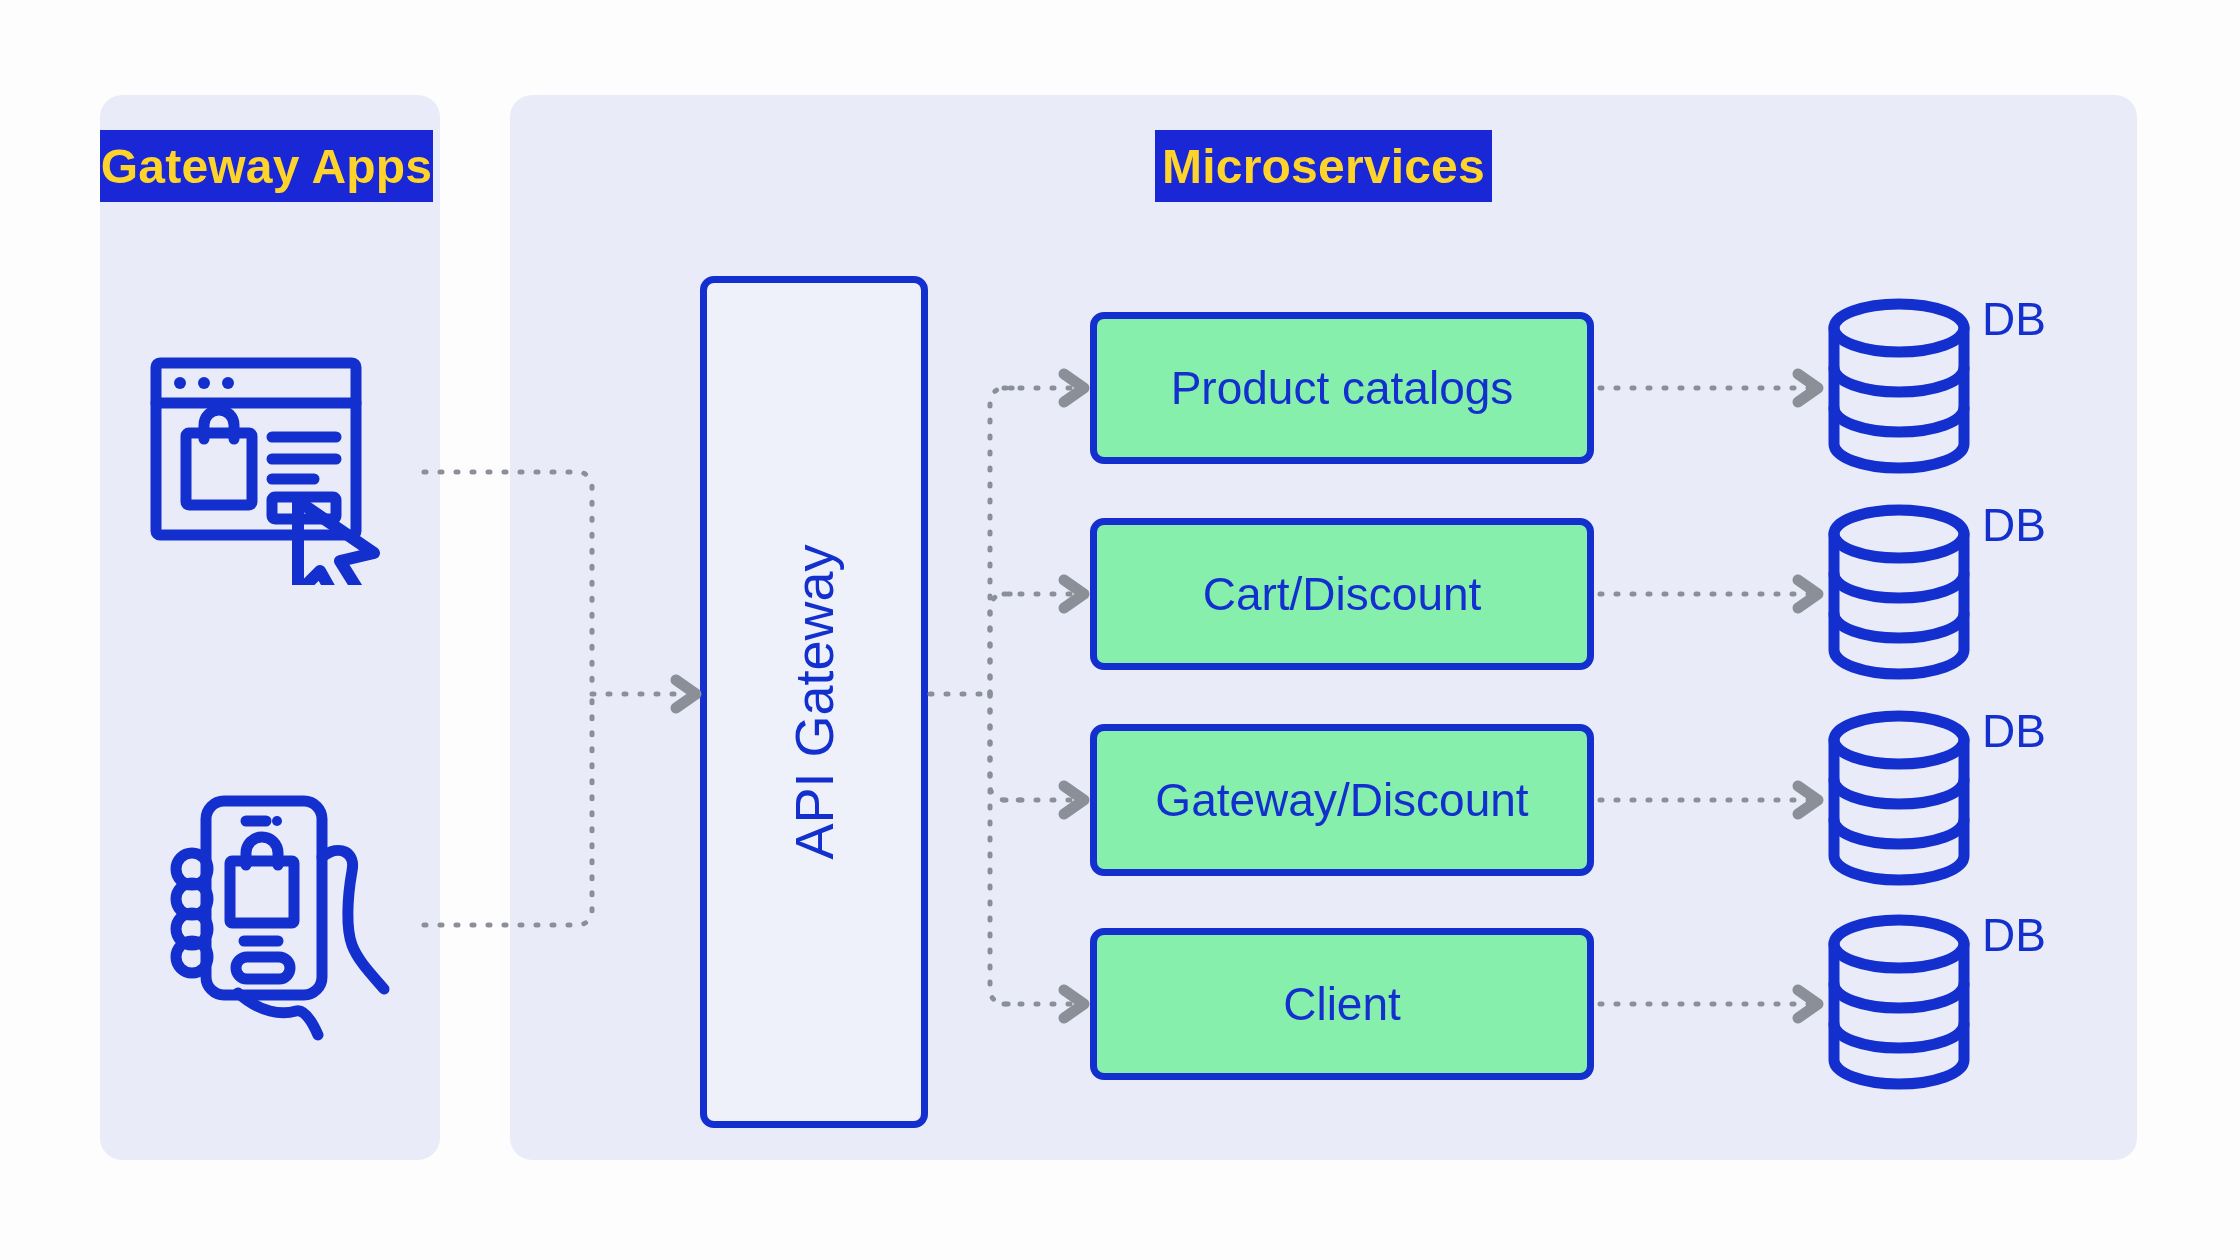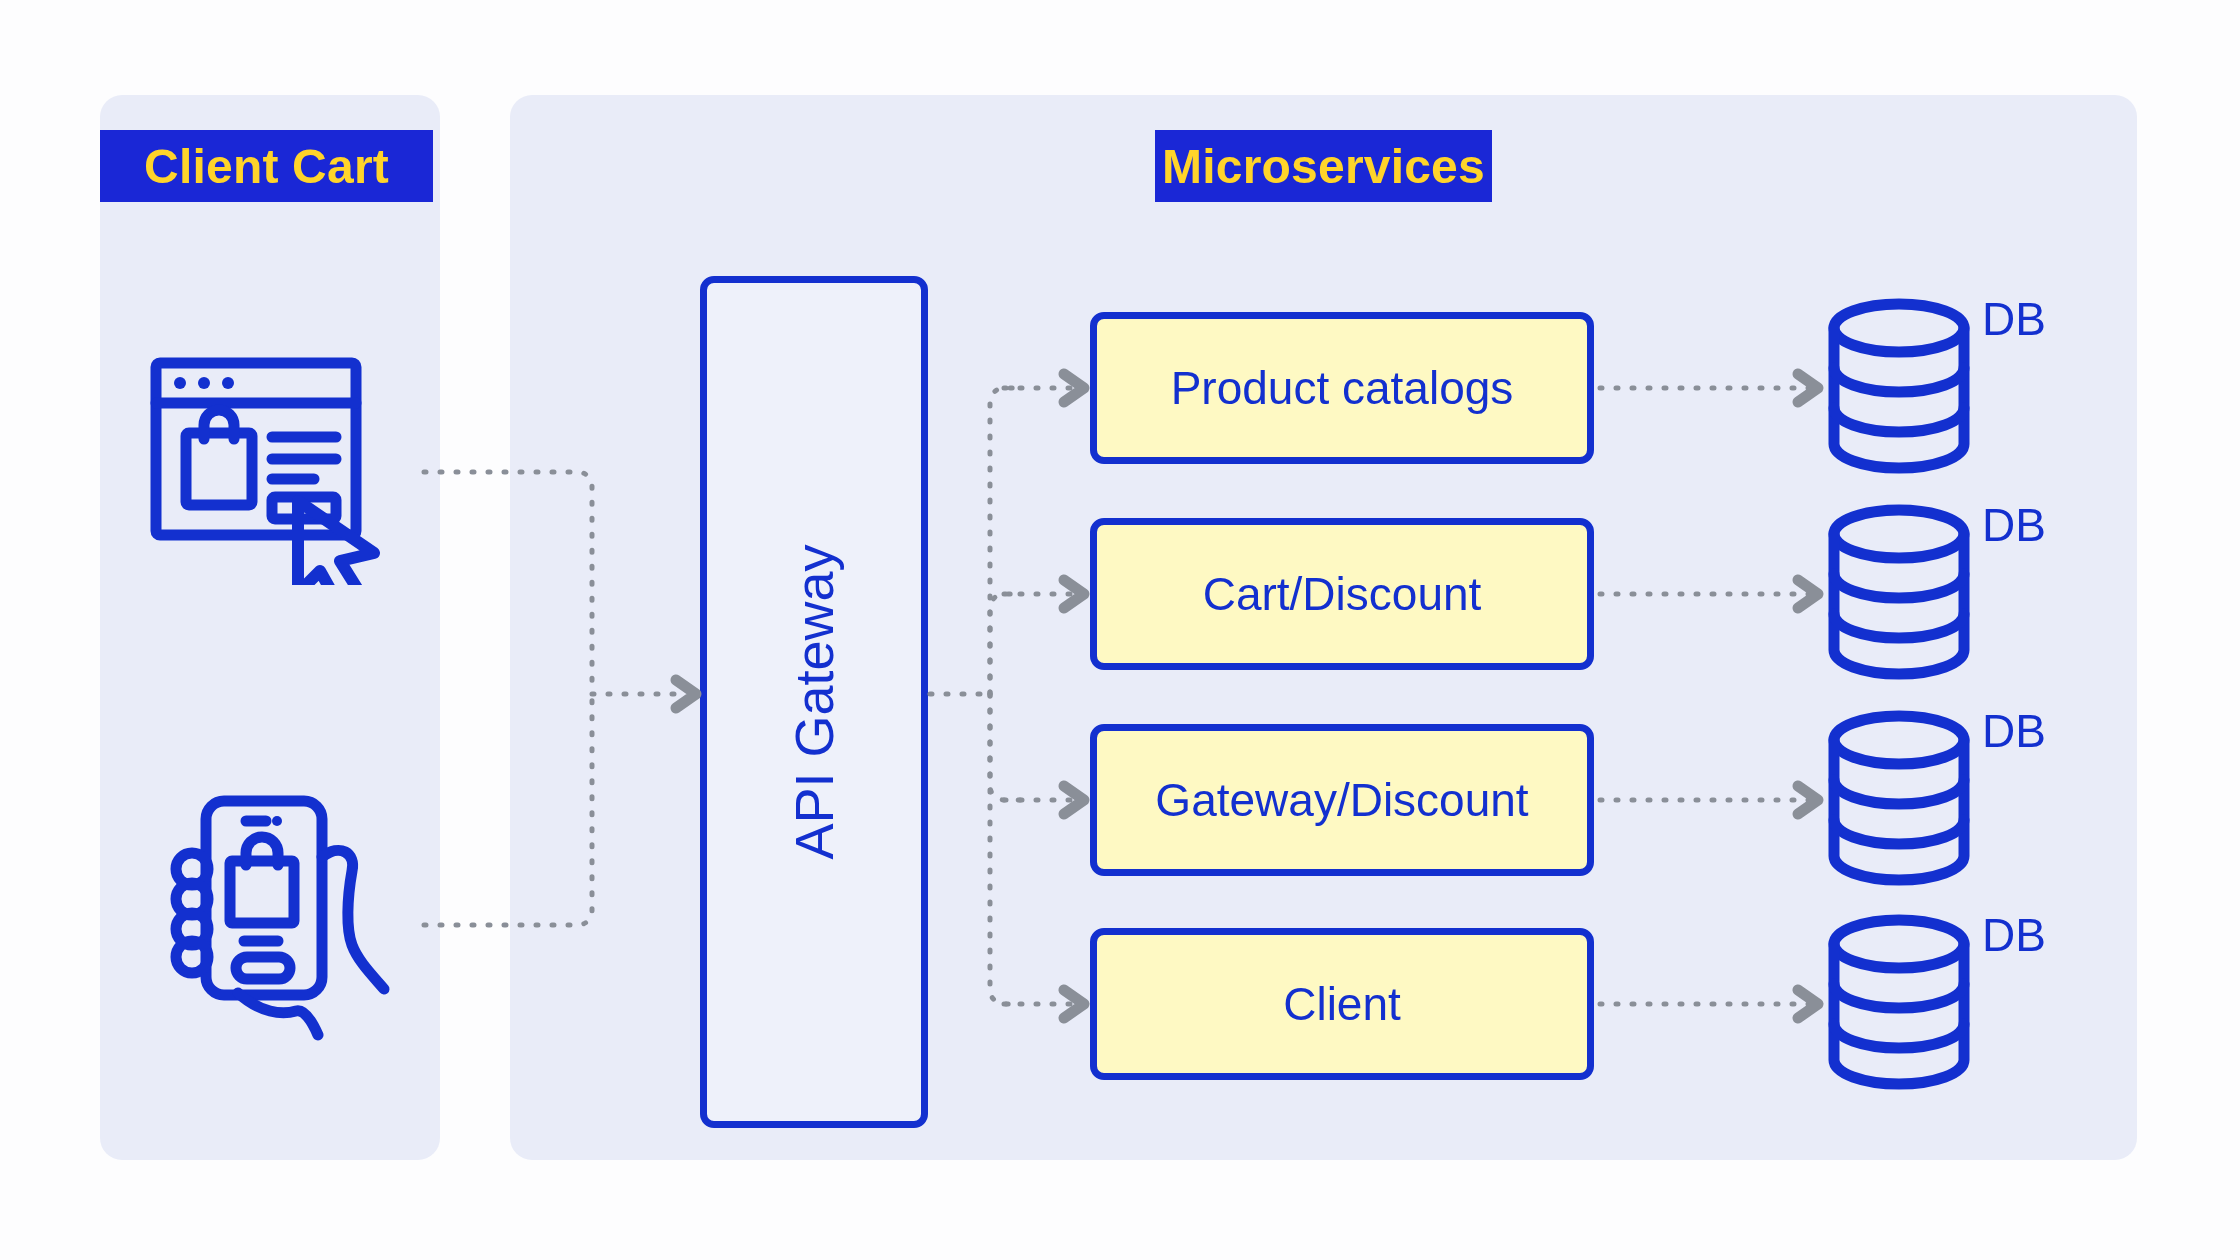--- a/index.html
+++ b/index.html
@@ -49,21 +49,21 @@
     transform-origin:center center;
     color:#1330cf;
     font-size:54px;
     white-space:nowrap;
   }
 
   
   .service-box{
     position:absolute;
     left:1090px;width:504px;height:152px;
-    background:#fef9c3;
+    background:#86efac;
     border:7px solid #1330cf;
     border-radius:14px;
     box-sizing:border-box;
     display:flex;align-items:center;justify-content:center;
     color:#1330cf;
     font-size:46px;
   }
   #service-0{top:312px;}
   #service-1{top:518px;}
   #service-2{top:724px;}
@@ -90,21 +90,21 @@
   .ic-f{fill:#1330cf;stroke:none;}
 </style>
 </head>
 <body>
 
 <div class="stage">
 
   <div class="panel" id="panel-clients"></div>
   <div class="panel" id="panel-services"></div>
 
-  <div class="banner" id="banner-clients">Client Cart</div>
+  <div class="banner" id="banner-clients">Gateway Apps</div>
   <div class="banner" id="banner-services">Microservices</div>
 
   <div class="client-icon" id="icon-desktop">
     <svg width="250" height="230" viewBox="0 0 250 230">
       <rect class="ic" x="8" y="8" width="200" height="172" rx="4"></rect>
       <line class="ic" x1="8" y1="48" x2="208" y2="48"></line>
       <circle class="ic-f" cx="32" cy="28" r="6"></circle>
       <circle class="ic-f" cx="56" cy="28" r="6"></circle>
       <circle class="ic-f" cx="80" cy="28" r="6"></circle>
       <rect class="ic" x="38" y="78" width="66" height="72" rx="3"></rect>

